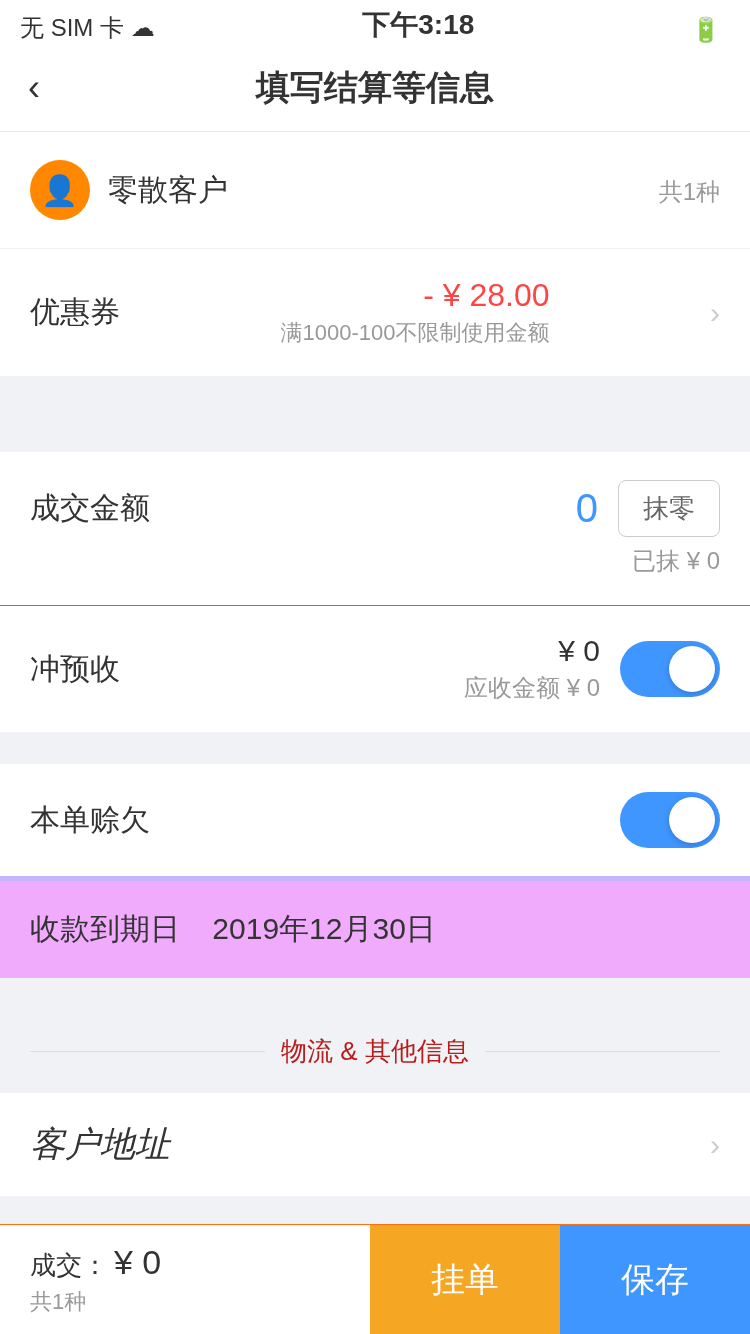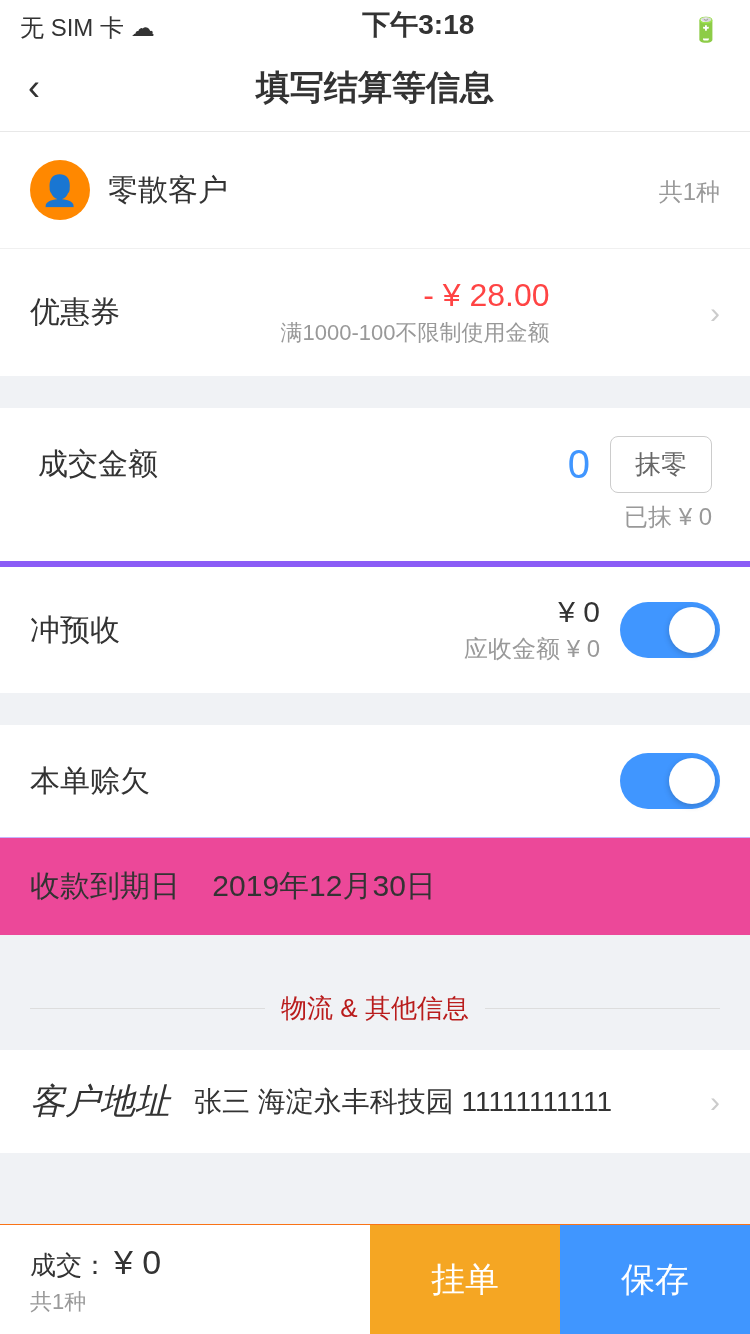--- a/index.html
+++ b/index.html
@@ -97,21 +97,21 @@
     .coupon-desc { font-size: 22px; color: #999; margin-top: 4px; }
     .chevron-icon { color: #ccc; font-size: 30px; }
 
     
     .section-divider {
       height: 16px;
       background: #f0f2f5;
     }
 
     
-    .amount-section { background: #fff; padding: 28px 38px; }
+    .amount-section { background: #fff; padding: 28px 30px; margin-top: 44px; }
     .amount-row {
       display: flex;
       align-items: center;
       justify-content: space-between;
     }
     .amount-label { font-size: 30px; color: #333; }
     .amount-right { display: flex; align-items: center; gap: 20px; }
     .amount-value { font-size: 40px; color: #4096ff; font-weight: 500; }
     .round-btn {
       border: 1.5px solid #ccc;
@@ -121,21 +121,21 @@
       color: #666;
       background: #fff;
       cursor: pointer;
     }
     .amount-sub { font-size: 24px; color: #999; margin-top: 8px; text-align: right; }
 
     
     .advance-section {
       background: #fff;
       padding: 28px 30px;
-      border-top: 6px solid #8b5cf6;
+      border-top: 1px solid #8b5cf6;
     }
     .advance-row {
       display: flex;
       align-items: center;
       justify-content: space-between;
     }
     .advance-label { font-size: 30px; color: #333; }
     .advance-right { display: flex; align-items: center; gap: 20px; }
     .advance-amounts { text-align: right; }
     .advance-value { font-size: 30px; color: #333; }
@@ -167,23 +167,23 @@
     .credit-section { background: #fff; padding: 28px 30px; }
     .credit-row {
       display: flex;
       align-items: center;
       justify-content: space-between;
     }
     .credit-label { font-size: 30px; color: #333; }
 
     
     .due-date-row {
-      background: #ec4899;
-      padding: 28px 30px;
-      border-top: 1px solid #c4b5fd;
+      background: #f0abfc;
+      padding: 28px 30px;
+      border-top: 5px solid #c4b5fd;
       font-size: 30px;
       color: #333;
     }
 
     
     .logistics-header {
       background: #f0f2f5;
       padding: 24px 30px;
       text-align: center;
       font-size: 26px;
@@ -346,21 +346,20 @@
 
 <div class="section-divider"></div>
 
 <div class="logistics-header">
   <span>物流 &amp; 其他信息</span>
 </div>
 
 <div class="card">
   <div class="address-row">
     <span class="address-label">客户地址</span>
-    <span class="address-value">张三 海淀永丰科技园 11111111111</span>
     <span class="chevron-icon">›</span>
   </div>
 </div>
 
 <div class="bottom-spacer"></div>
 
 <div class="bottom-bar">
   <div class="bottom-info">
     <div class="bottom-deal-amount">
       <span class="bottom-deal-label">成交：</span>

